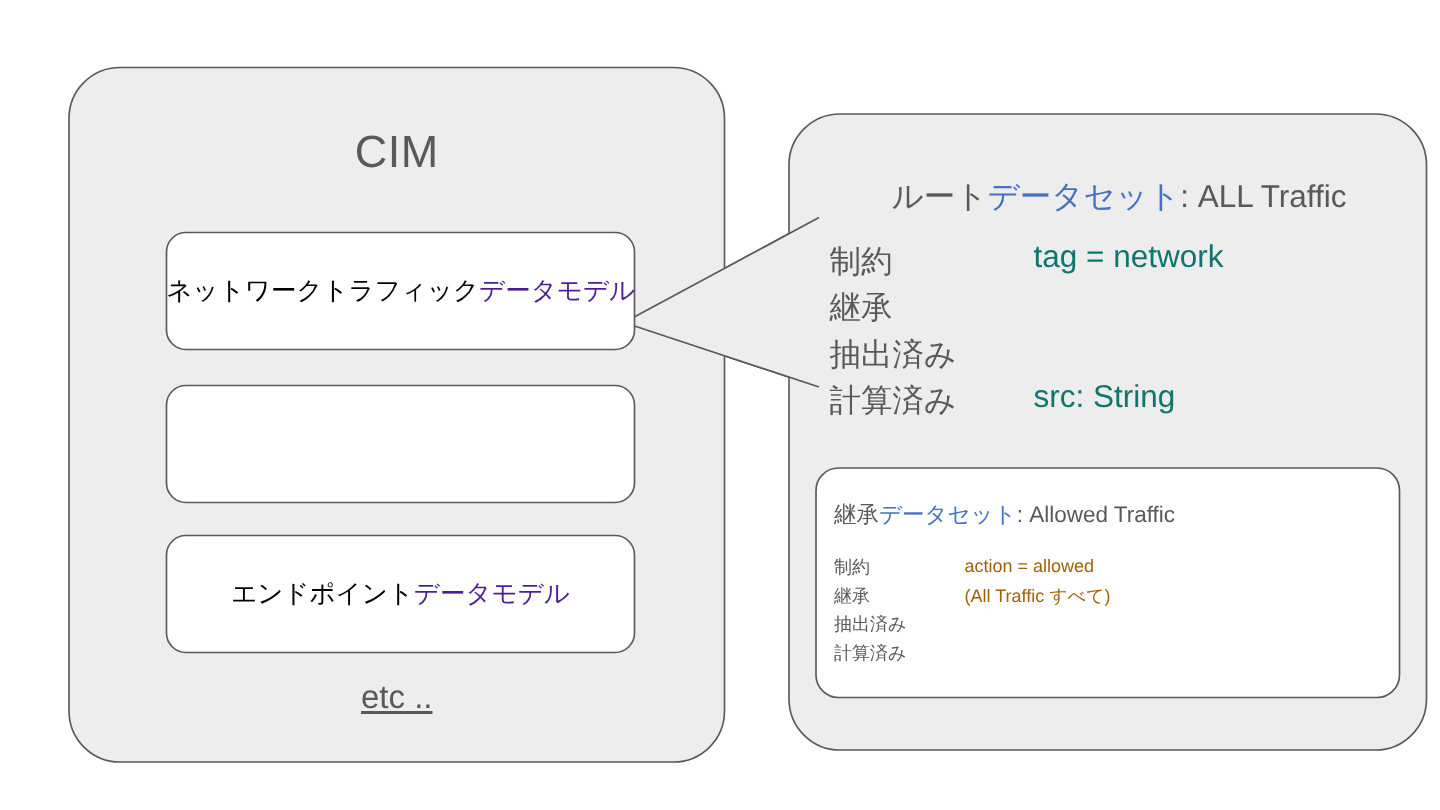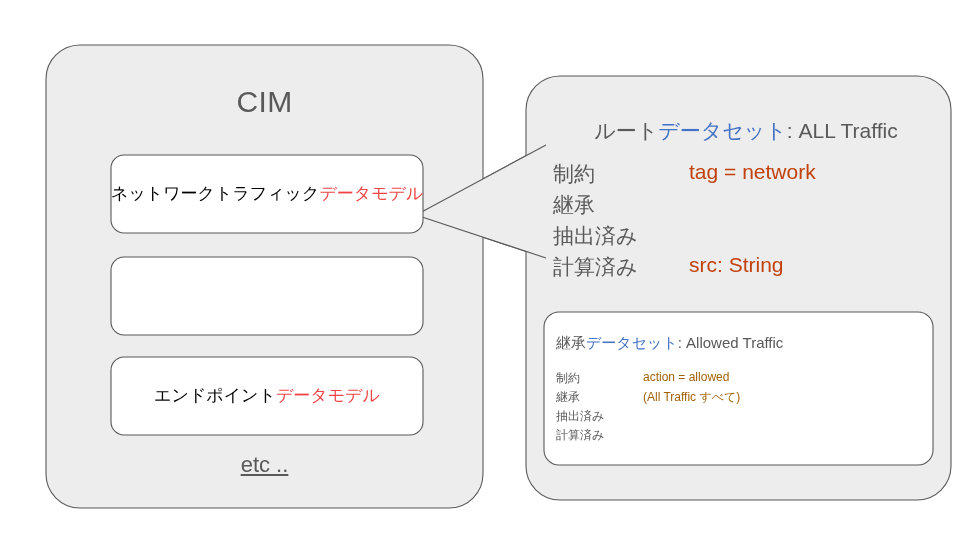--- a/index.html
+++ b/index.html
@@ -64,21 +64,21 @@
     text-decoration: underline;
   }
 
   
   .model-label {
     font-size: 17px;
     color: #000000;
     text-align: center;
     line-height: 1;
   }
-  .model-label .accent { color: #ef4444; text-align: right; }
+  .model-label .accent { color: #4c1d95; text-align: right; }
 
   .box1-label { left: 95px; top: 185px; width: 312px; }
   .box2-label { left: 95px; top: 287px; width: 312px; }
   .box3-label { left: 95px; top: 387px; width: 312px; }
 
   
   .root-heading {
     left: 530px;
     top: 105px;
     width: 400px;
@@ -90,21 +90,21 @@
   .root-heading .accent-blue { color: #4472C4; }
 
   
   .root-row-label {
     font-size: 21px;
     color: #595959;
     left: 537px;
   }
   .root-row-value {
     font-size: 21px;
-    color: #c2410c;
+    color: #0f766e;
     left: 673px;
   }
   .rr0 { top: 160px; }
   .rr1 { top: 191px; }
   .rr2 { top: 222px; }
   .rr3 { top: 253px; }
 
   
   .inh-heading {
     left: 540px;

